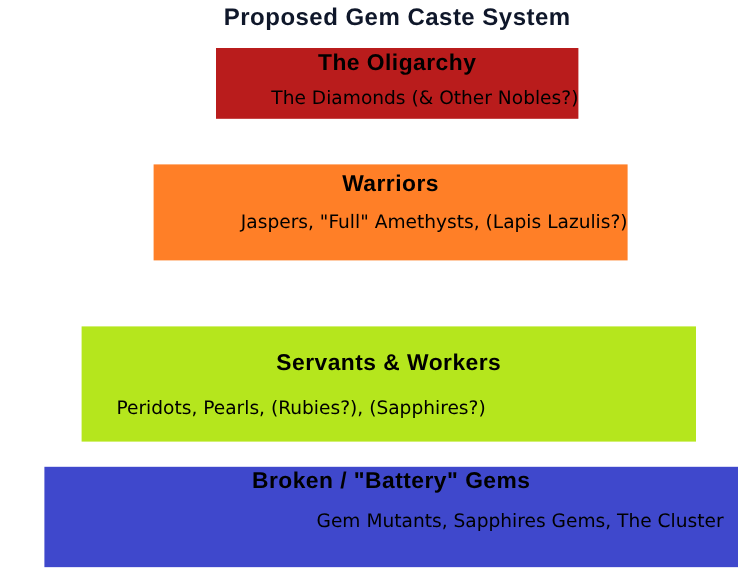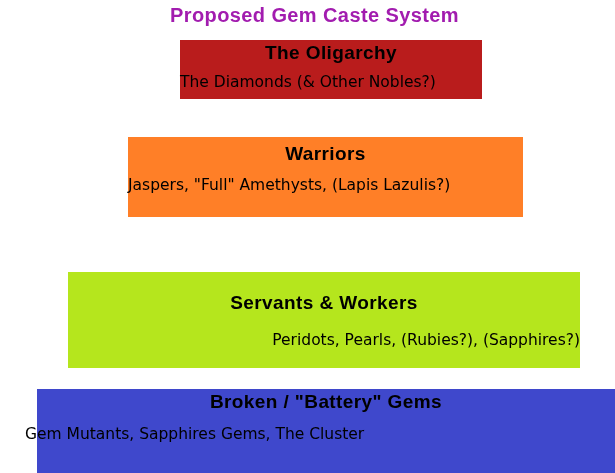--- a/index.html
+++ b/index.html
@@ -13,60 +13,60 @@
     height: 473px;
     background: #ffffff;
     overflow: hidden;
   }
   .page-title {
     position: absolute;
     left: 170px;
     top: 4px;
     width: 322px;
     margin: 0;
-    text-align: left;
+    text-align: center;
     white-space: nowrap;
     font-family: "Liberation Sans", sans-serif;
     font-weight: bold;
     font-size: 20px;
     letter-spacing: 0.4px;
-    color: #a21caf;
+    color: #0f172a;
   }
   .tier {
     position: absolute;
     color: #000000;
   }
   .tier-name {
     font-family: "Liberation Sans", sans-serif;
     font-weight: bold;
     font-size: 19px;
     line-height: 22px;
     letter-spacing: 0.4px;
     text-align: center;
     white-space: nowrap;
   }
   .tier-members {
     font-family: "DejaVu Sans", sans-serif;
     font-size: 15.5px;
     line-height: 19px;
-    text-align: left;
+    text-align: right;
     white-space: nowrap;
   }
   
   .tier-1 { left: 180px; top: 40px; width: 302px; height: 59px; }
   .tier-1 .tier-name    { padding-top: 2px; }
   .tier-1 .tier-members { margin-top: 9px; }
   
   .tier-2 { left: 128px; top: 137px; width: 395px; height: 80px; }
   .tier-2 .tier-name    { padding-top: 6px; }
   .tier-2 .tier-members { margin-top: 11px; }
   
   .tier-3 { left: 68px; top: 272px; width: 512px; height: 96px; }
   .tier-3 .tier-name    { padding-top: 20px; }
-  .tier-3 .tier-members { margin-top: 17px; text-align: right; padding-left: 29px; }
+  .tier-3 .tier-members { margin-top: 17px; text-align: left; padding-left: 29px; }
   
   .tier-4 { left: 37px; top: 389px; width: 578px; height: 84px; }
   .tier-4 .tier-name    { padding-top: 2px; }
   .tier-4 .tier-members { margin-top: 12px; transform: translateX(-12px); }
 </style>
 </head>
 <body>
 
 <div class="page">
 

